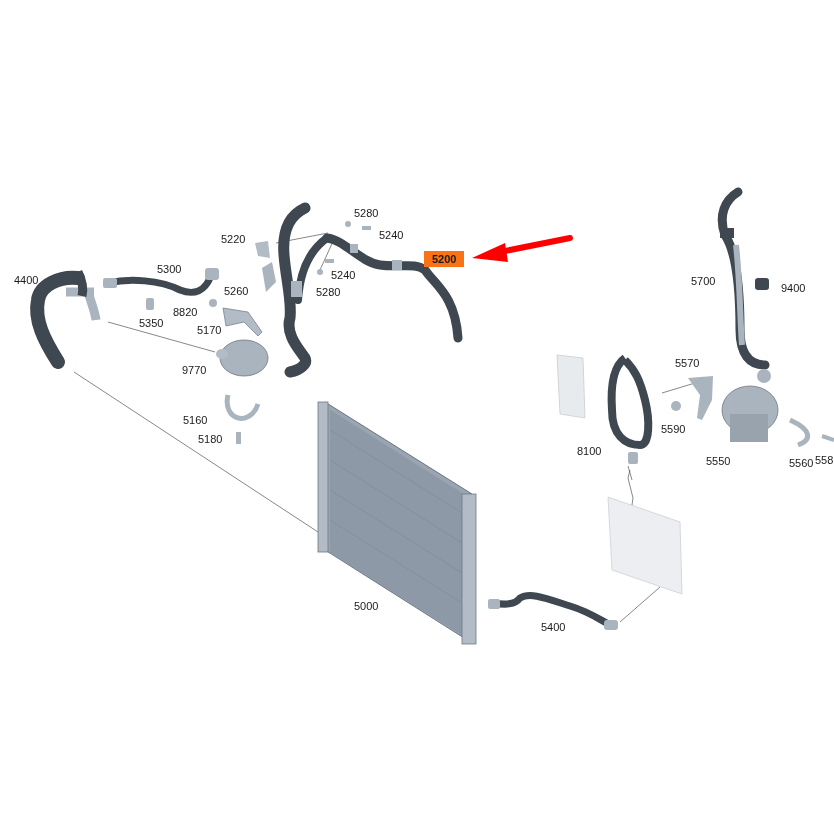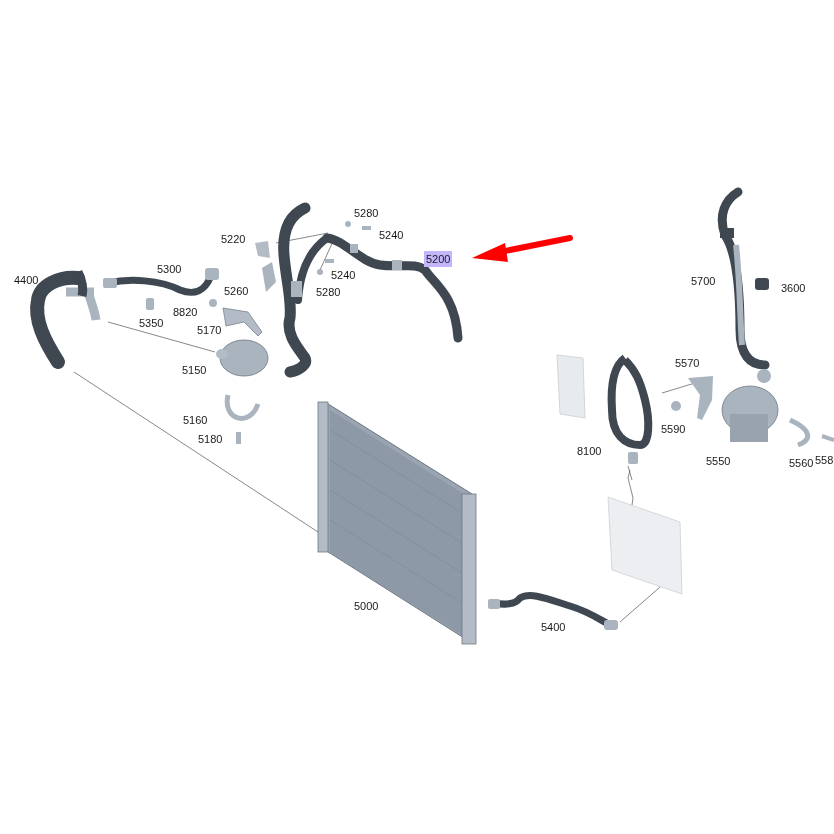--- a/index.html
+++ b/index.html
@@ -1,20 +1,20 @@
 <!DOCTYPE html>
 <html><head>
   <meta charset="utf-8">
   <style>
     html, body { margin: 0; padding: 0; background: #ffffff; }
     body { width: 834px; height: 834px; position: relative; overflow: hidden; font-family: "Liberation Sans", sans-serif; }
     .canvas { position: absolute; left: 0; top: 0; width: 834px; height: 834px; }
     svg.art { position: absolute; left: 0; top: 0; }
     .label { position: absolute; font-size: 11px; color: #1a1a1a; line-height: 16px; white-space: nowrap; cursor: pointer; }
-    .label.hl { background: #c4b5fd; padding: 0 2px; }
+    .label.hl { background: #f97316; padding: 0 8px; font-weight: bold; }
   </style>
 </head>
 <body>
 
 <div class="canvas">
   <svg class="art" width="834" height="834" viewBox="0 0 834 834">
 
     <g stroke="#555" stroke-width="0.7" fill="none">
       <line x1="74" y1="372" x2="318" y2="532"></line>
       <line x1="108" y1="322" x2="215" y2="352"></line>
@@ -107,21 +107,21 @@
     <rect x="755" y="278" width="14" height="12" fill="#3f4750" rx="3"></rect>
 
     <g>
       <line x1="570" y1="238" x2="500" y2="252" stroke="#ff0000" stroke-width="6" stroke-linecap="round"></line>
       <polygon points="472,258 505,243 508,262" fill="#ff0000"></polygon>
     </g>
   </svg>
 
   <span class="label" style="left:354px;top:598px">5000</span>
   <span class="label" style="left:14px;top:272px">4400</span>
-  <span class="label" style="left:182px;top:362px">5150</span>
+  <span class="label" style="left:182px;top:362px">9770</span>
   <span class="label" style="left:183px;top:412px">5160</span>
   <span class="label" style="left:197px;top:322px">5170</span>
   <span class="label" style="left:198px;top:431px">5180</span>
   <span class="label" style="left:173px;top:304px">8820</span>
   <span class="label hl" style="left:424px;top:251px">5200</span>
   <span class="label" style="left:221px;top:231px">5220</span>
   <span class="label" style="left:379px;top:227px">5240</span>
   <span class="label" style="left:331px;top:267px">5240</span>
   <span class="label" style="left:224px;top:283px">5260</span>
   <span class="label" style="left:354px;top:205px">5280</span>
@@ -129,14 +129,14 @@
   <span class="label" style="left:157px;top:261px">5300</span>
   <span class="label" style="left:139px;top:315px">5350</span>
   <span class="label" style="left:541px;top:619px">5400</span>
   <span class="label" style="left:577px;top:443px">8100</span>
   <span class="label" style="left:706px;top:453px">5550</span>
   <span class="label" style="left:789px;top:455px">5560</span>
   <span class="label" style="left:815px;top:452px">558</span>
   <span class="label" style="left:675px;top:355px">5570</span>
   <span class="label" style="left:661px;top:421px">5590</span>
   <span class="label" style="left:691px;top:273px">5700</span>
-  <span class="label" style="left:781px;top:280px">3600</span>
+  <span class="label" style="left:781px;top:280px">9400</span>
 </div>
 
 </body></html>

